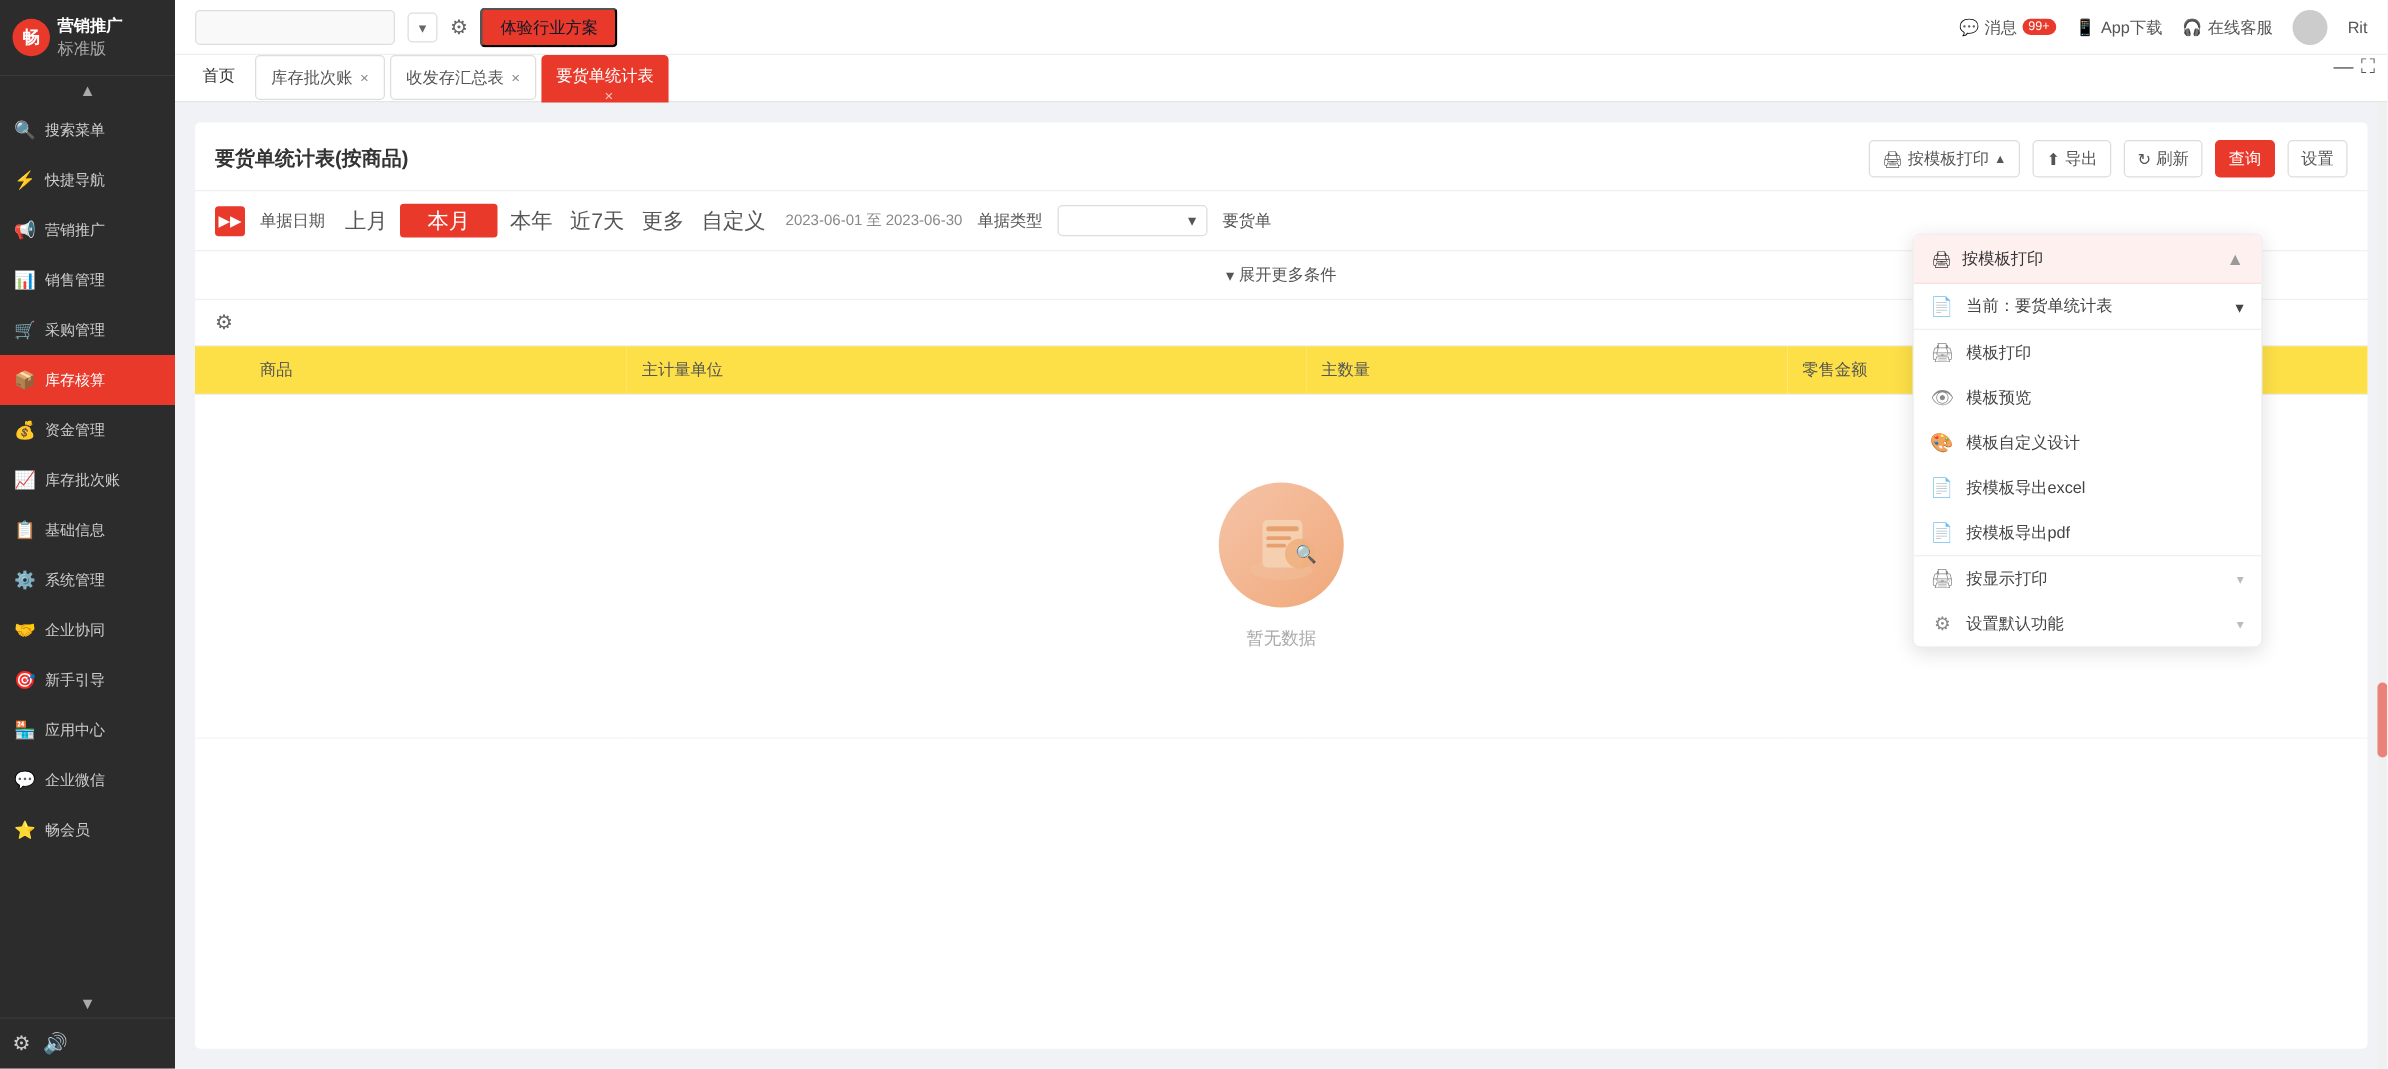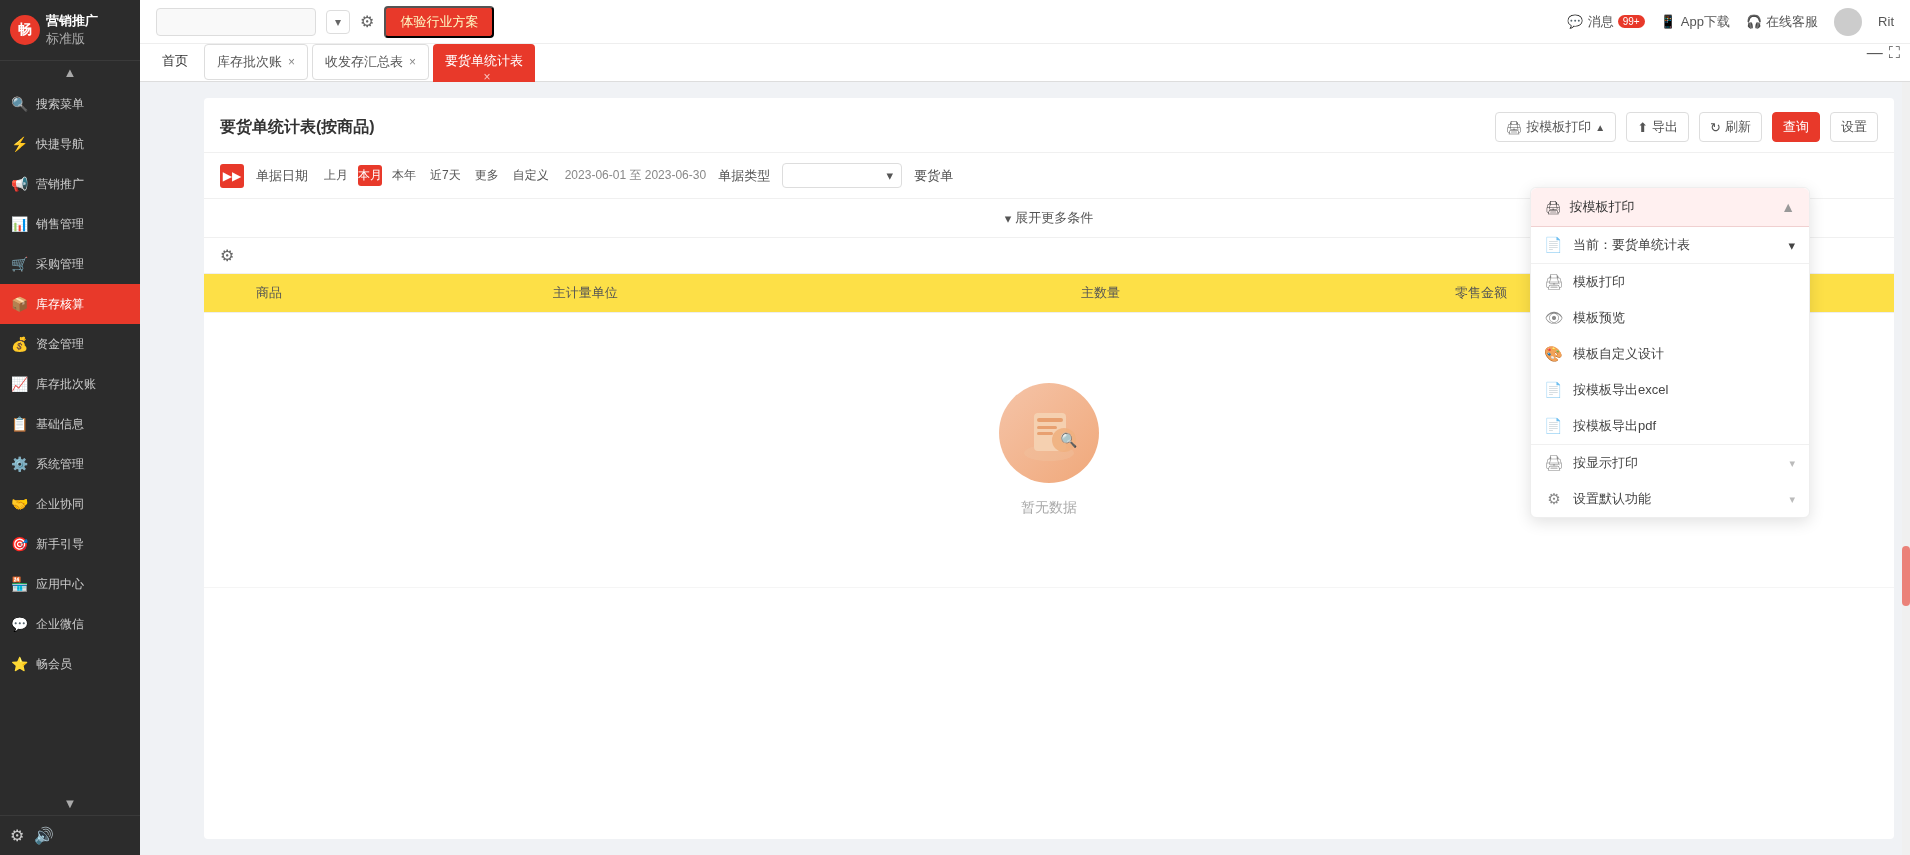--- a/index.html
+++ b/index.html
@@ -79,21 +79,21 @@
       padding: 0 8px;
       font-size: 12px;
       background: #f9f9f9;
     }
     .topbar-dropdown-btn {
       background: none; border: 1px solid #ddd; border-radius: 4px;
       padding: 4px 8px; cursor: pointer; font-size: 12px; color: #666;
     }
     .topbar-gear { font-size: 16px; color: #666; cursor: pointer; }
     .topbar-promo {
-      background: #e8392a; color: #fef9c3;
+      background: #e8392a; color: #0f172a;
       padding: 5px 14px; border-radius: 4px;
       font-size: 13px; cursor: pointer;
     }
     .topbar-right { margin-left: auto; display: flex; align-items: center; gap: 16px; }
     .topbar-right-item { display: flex; align-items: center; gap: 4px; color: #555; font-size: 13px; cursor: pointer; }
     .badge { background: #e8392a; color: white; border-radius: 10px; padding: 1px 5px; font-size: 10px; }
     .user-avatar { width: 28px; height: 28px; border-radius: 50%; background: #ccc; }
     .user-name { color: #555; font-size: 13px; }
 
     
@@ -126,21 +126,20 @@
       flex: 1; overflow: auto; padding: 16px;
       background: #f0f2f5;
       position: relative;
     }
 
     .page-card {
       background: white;
       border-radius: 4px;
       padding: 0;
       min-height: calc(100% - 0px);
-      margin-left: 48px;
     }
 
     .page-header {
       display: flex; align-items: center; justify-content: space-between;
       padding: 14px 16px 10px;
       border-bottom: 1px solid #f0f0f0;
     }
     .page-title { font-size: 16px; font-weight: bold; color: #333; }
     .header-actions { display: flex; align-items: center; gap: 10px; }
     .action-btn {
@@ -160,23 +159,23 @@
     .expand-btn {
       background: none; border: none; cursor: pointer;
       width: 24px; height: 24px;
       background: #e8392a; border-radius: 3px;
       color: white; font-size: 12px; display: flex; align-items: center; justify-content: center;
     }
     .filter-label { color: #555; font-size: 13px; white-space: nowrap; }
     .date-btns { display: flex; gap: 6px; align-items: center; }
     .date-btn {
       background: none; border: none; cursor: pointer;
-      font-size: 12px; color: #555; padding: 2px 4px;
-    }
-    .date-btn.active { background: #e8392a; color: white; border-radius: 3px; padding: 2px 0; }
+      font-size: 17px; color: #555; padding: 2px 4px;
+    }
+    .date-btn.active { background: #e8392a; color: white; border-radius: 3px; padding: 2px 22px; }
     .date-range { color: #888; font-size: 12px; }
     .filter-select {
       display: flex; align-items: center; gap: 4px;
       border: 1px solid #ddd; border-radius: 4px;
       padding: 4px 8px; cursor: pointer; font-size: 13px; color: #555;
       background: white; min-width: 120px;
     }
     .filter-select .placeholder { color: #aaa; flex: 1; }
     .expand-more {
       display: flex; align-items: center; gap: 4px;

